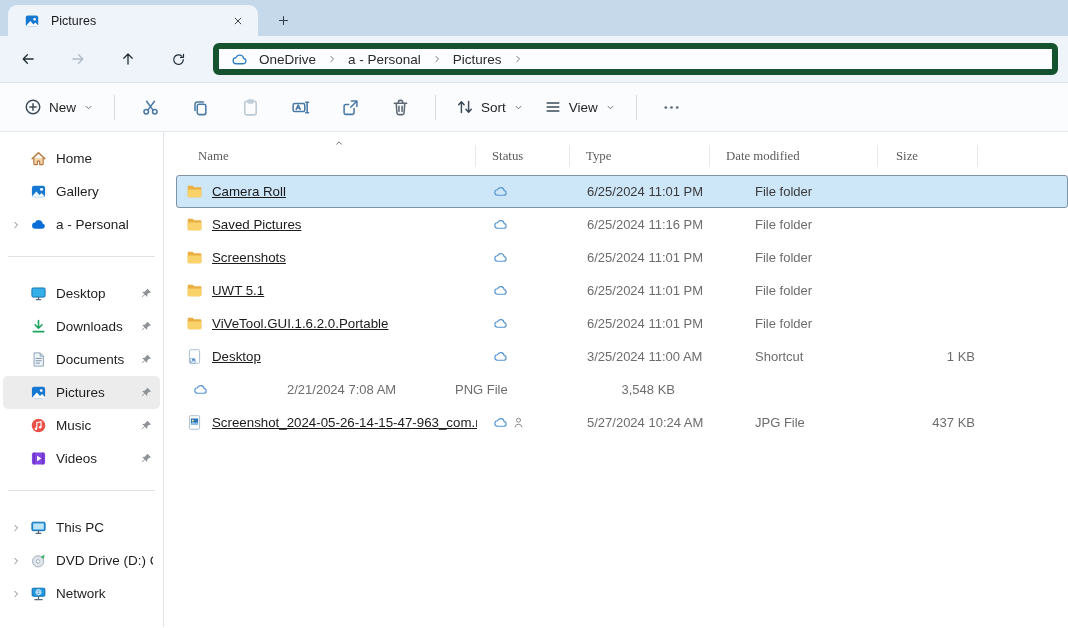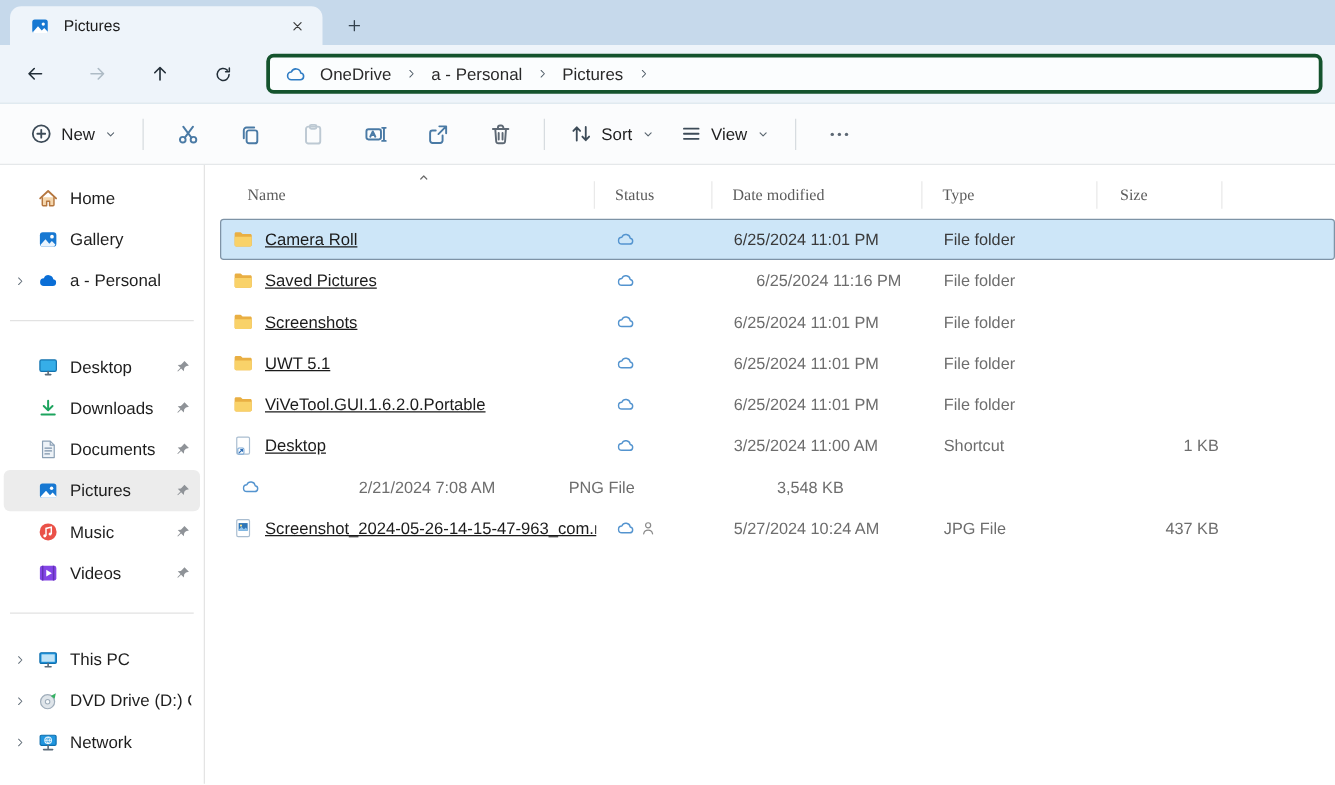--- a/index.html
+++ b/index.html
@@ -10,21 +10,21 @@
   .titlebar{position:relative;height:36px;background:#c6d9eb;}
   .tab{position:absolute;left:8px;top:5px;width:250px;height:31px;background:#eef4fa;border-radius:9px 9px 0 0;display:flex;align-items:center;padding:0 8px 0 16px;box-sizing:border-box;}
   .tab-title{flex:1;font-size:12.5px;color:#1c1c1c;margin-left:11px;white-space:nowrap;overflow:hidden;}
   .tab-close{width:24px;height:24px;display:flex;align-items:center;justify-content:center;color:#3c3c3c;border-radius:4px;cursor:default;}
   .newtab-btn{position:absolute;left:270px;top:7px;width:27px;height:27px;display:flex;align-items:center;justify-content:center;color:#33414d;border-radius:5px;}
 
   
   .navbar{height:46px;background:#eef4fa;display:flex;align-items:center;padding-left:11px;}
   .nav-btn{width:34px;height:30px;display:flex;align-items:center;justify-content:center;color:#222e38;border-radius:5px;margin-right:16px;flex:none;}
   .nav-btn.disabled{color:#aebbc5;}
-  .addressbar{flex:1;height:32px;margin:0 10px 0 2px;background:#fbfdfe;border:3px solid #14532d;border-radius:6px;display:flex;align-items:center;padding:0 12px;box-sizing:border-box;}
+  .addressbar{flex:1;height:32px;margin:0 10px 0 2px;background:#fbfdfe;border:6px solid #14532d;border-radius:6px;display:flex;align-items:center;padding:0 12px;box-sizing:border-box;}
   .crumb{font-size:13.5px;color:#2a2a2a;margin-left:11px;white-space:nowrap;}
   .crumb-chev{color:#4e5b66;margin-left:11px;}
 
   
   .toolbar{height:50px;background:#fbfcfd;border-top:1px solid #d8e3ec;border-bottom:1px solid #e5e8ea;display:flex;align-items:center;padding-left:14px;box-sizing:border-box;}
   .tb-btn{display:flex;align-items:center;gap:7px;padding:6px 10px;border-radius:5px;font-size:13.5px;color:#1f1f1f;flex:none;}
   .tb-iconbtn{width:44px;height:36px;display:flex;align-items:center;justify-content:center;border-radius:5px;flex:none;margin:0 3px;}
   .tb-sep{width:1px;height:25px;background:#d7dce0;margin:0 10px;flex:none;}
   .tb-chev{color:#5a6670;}
   .c-dark{color:#3d4b58;}
@@ -447,25 +447,25 @@
         </div>
       </div>
     <div class="filearea">
       <div class="colheaders" id="colheaders">
           <div class="colh" style="width: 300px; padding-left: 22px;">
             <span>Name</span>
           </div>
           <div class="colh" style="width: 94px; padding-left: 16px;">
             <span>Status</span>
           </div>
+          <div class="colh" style="width: 140px; padding-left: 16px;">
+            <span>Type</span>
+          </div>
           <div class="colh" style="width: 168px; padding-left: 16px;">
             <span>Date modified</span>
-          </div>
-          <div class="colh" style="width: 140px; padding-left: 16px;">
-            <span>Type</span>
           </div>
           <div class="colh" style="width: 100px; padding-left: 18px;">
             <span>Size</span>
           </div>
           <div class="sort-ind"><span class="icon" style="width: 12px; height: 12px;">
               <svg viewBox="0 0 16 16" fill="none" stroke="currentColor" stroke-width="1.3" stroke-linecap="round" stroke-linejoin="round">
                 <path d="M4.8 9.6 8 6.4l3.2 3.2"></path>
               </svg>
             </span></div>
         </div>
@@ -501,21 +501,21 @@
               </span>
               <span>Saved Pictures</span>
             </div>
             <div class="cell cell-status" style="width: 94px;">
               <span class="icon" style="width: 15px; height: 15px;">
                 <svg viewBox="0 0 16 16" fill="none" stroke="#5494cf" stroke-width="1.2" stroke-linejoin="round">
                   <path d="M4.9 12h6.6a2.5 2.5 0 0 0 .4-4.97A3.7 3.7 0 0 0 4.8 6.2 2.9 2.9 0 0 0 4.9 12z"></path>
                 </svg>
               </span>
             </div>
-            <div class="cell cell-date" style="width: 168px; text-align: center;">6/25/2024 11:16 PM</div>
+            <div class="cell cell-date" style="width: 168px;">6/25/2024 11:16 PM</div>
             <div class="cell cell-type" style="width: 140px;">File folder</div>
             <div class="cell cell-size" style="width: 100px;"></div>
           </div>
           <div class="frow">
             <div class="cell cell-name" style="width: 300px;">
               <span class="icon" style="width: 17px; height: 17px;">
                 <svg viewBox="0 0 16 16">
                   <path d="M1.6 3.8c0-.6.5-1.1 1.1-1.1h3.2c.35 0 .68.15.9.42l.75.9h5.85c.6 0 1.1.5 1.1 1.1v7.1c0 .6-.5 1.1-1.1 1.1H2.7c-.6 0-1.1-.5-1.1-1.1z" fill="#e9af43"></path>
                   <path d="M1.6 6.1h12.8v6.1c0 .6-.5 1.1-1.1 1.1H2.7c-.6 0-1.1-.5-1.1-1.1z" fill="#f9d269"></path>
                 </svg>

